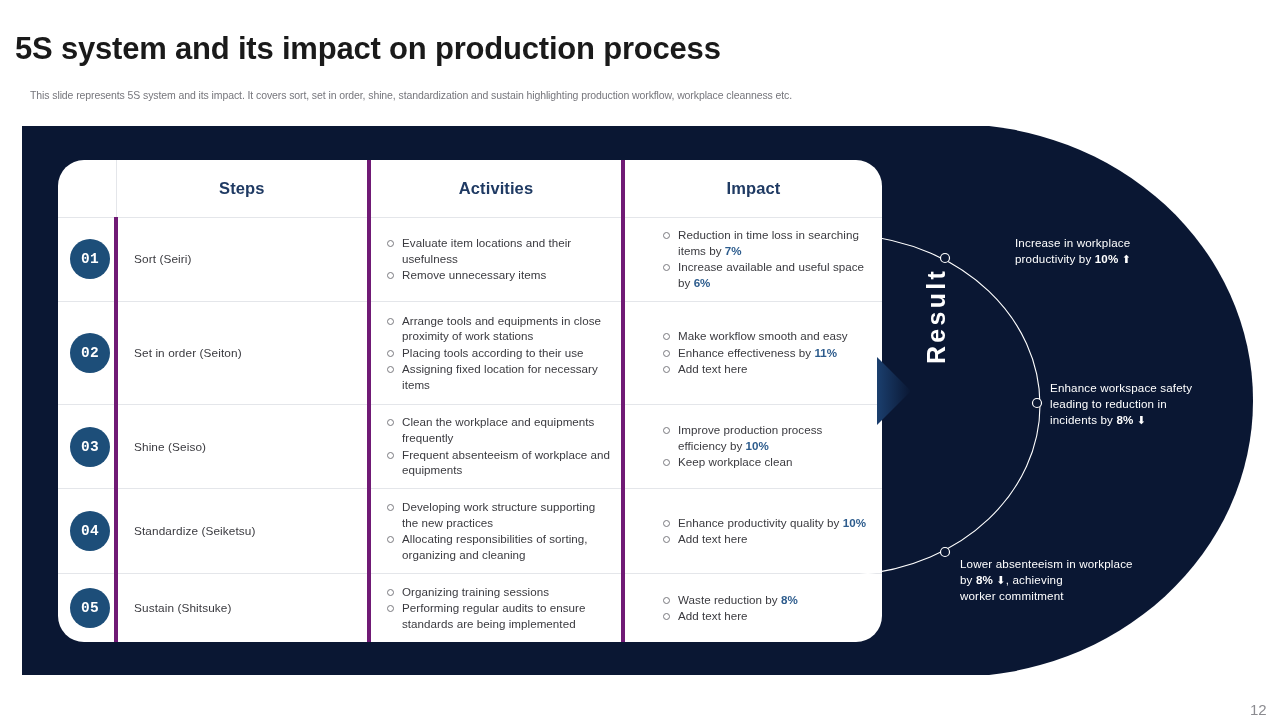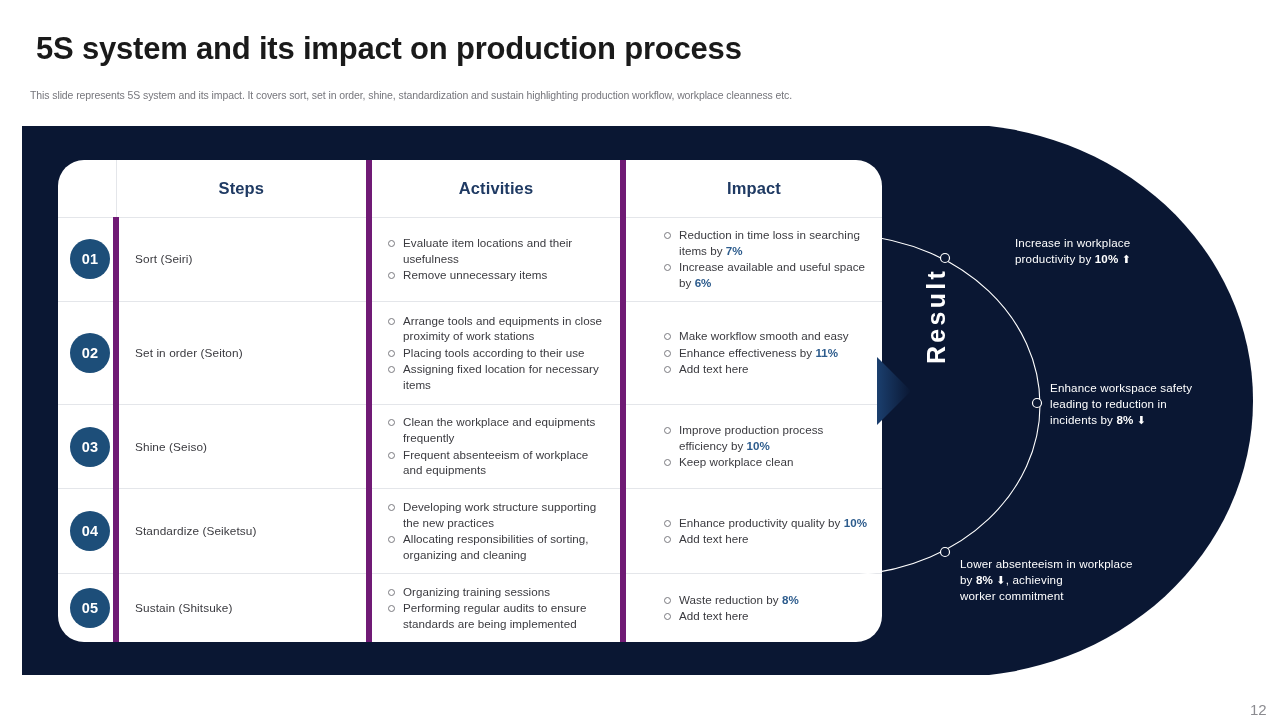--- a/index.html
+++ b/index.html
@@ -15,21 +15,21 @@
   .slide {
     position: relative;
     width: 1280px;
     height: 720px;
     background: #ffffff;
   }
 
   
   .slide-title {
     position: absolute;
-    left: 36px;
+    left: 15px;
     top: 31px;
     font-size: 31px;
     font-weight: 700;
     color: #1a1a1a;
     letter-spacing: -0.2px;
     white-space: nowrap;
   }
 
   .slide-subtitle {
     position: absolute;
@@ -90,38 +90,38 @@
     border-collapse: collapse;
     table-layout: fixed;
   }
 
   .tbl col.c-num   { width: 58px; }
   .tbl col.c-step  { width: 253px; }
   .tbl col.c-act   { width: 254px; }
   .tbl col.c-imp   { width: 259px; }
 
   .tbl th, .tbl td {
-    border-right: 6px solid #701a75;
+    border-right: 4px solid #701a75;
     border-bottom: 1px solid #e4e6ea;
     vertical-align: middle;
   }
   .tbl th:last-child, .tbl td:last-child { border-right: none; }
   .tbl tr:last-child td { border-bottom: none; }
 
   .tbl thead th {
     height: 57px;
     font-size: 16.5px;
     font-weight: 700;
     color: #1f3a63;
     text-align: center;
     letter-spacing: 0.1px;
   }
   .tbl thead th.h-num { border-right: 1px solid #e4e6ea; }
 
-  .cell-num { text-align: right; padding: 12px; }
+  .cell-num { text-align: right; padding: 12px; font-family: Liberation Mono, monospace; }
 
   .badge {
     width: 40px;
     height: 40px;
     border-radius: 50%;
     background: #1d4e79;
     color: #ffffff;
     font-size: 14.5px;
     font-weight: 700;
     display: inline-flex;

